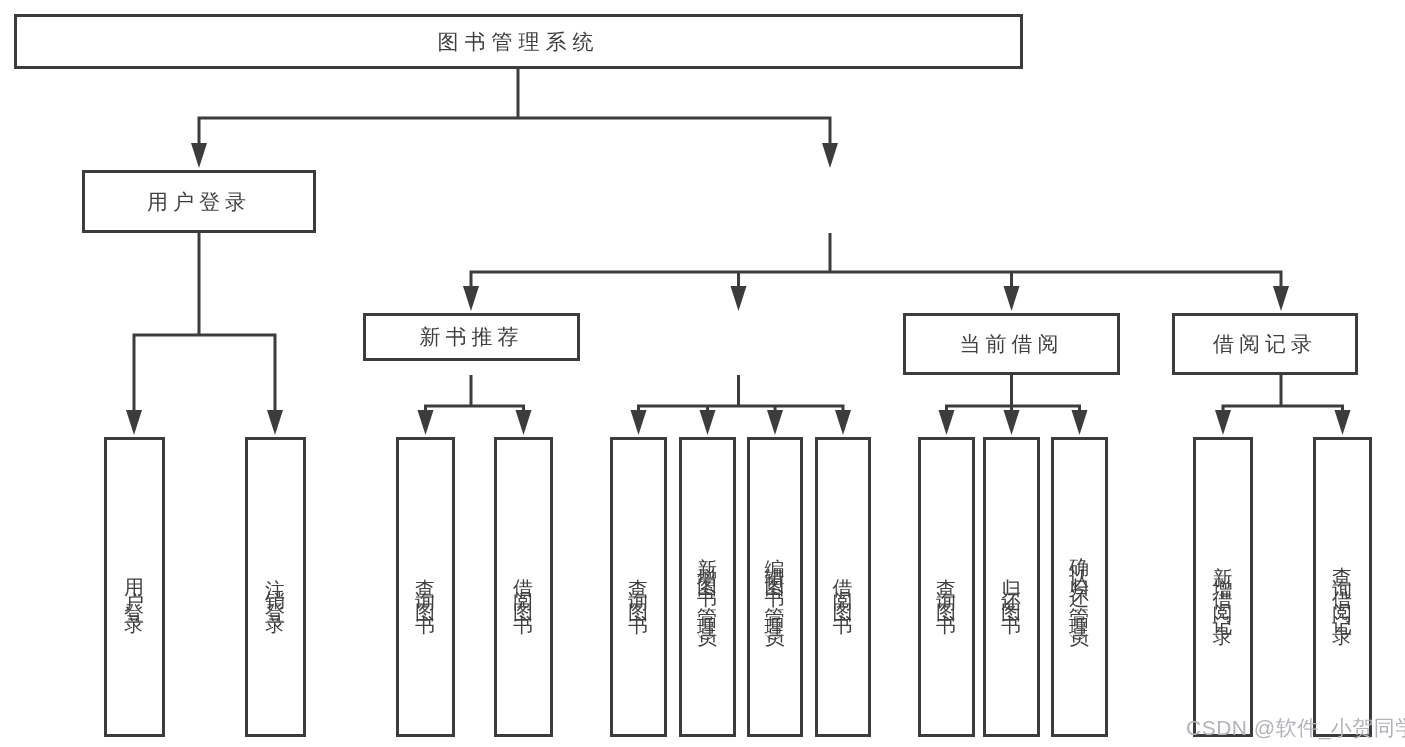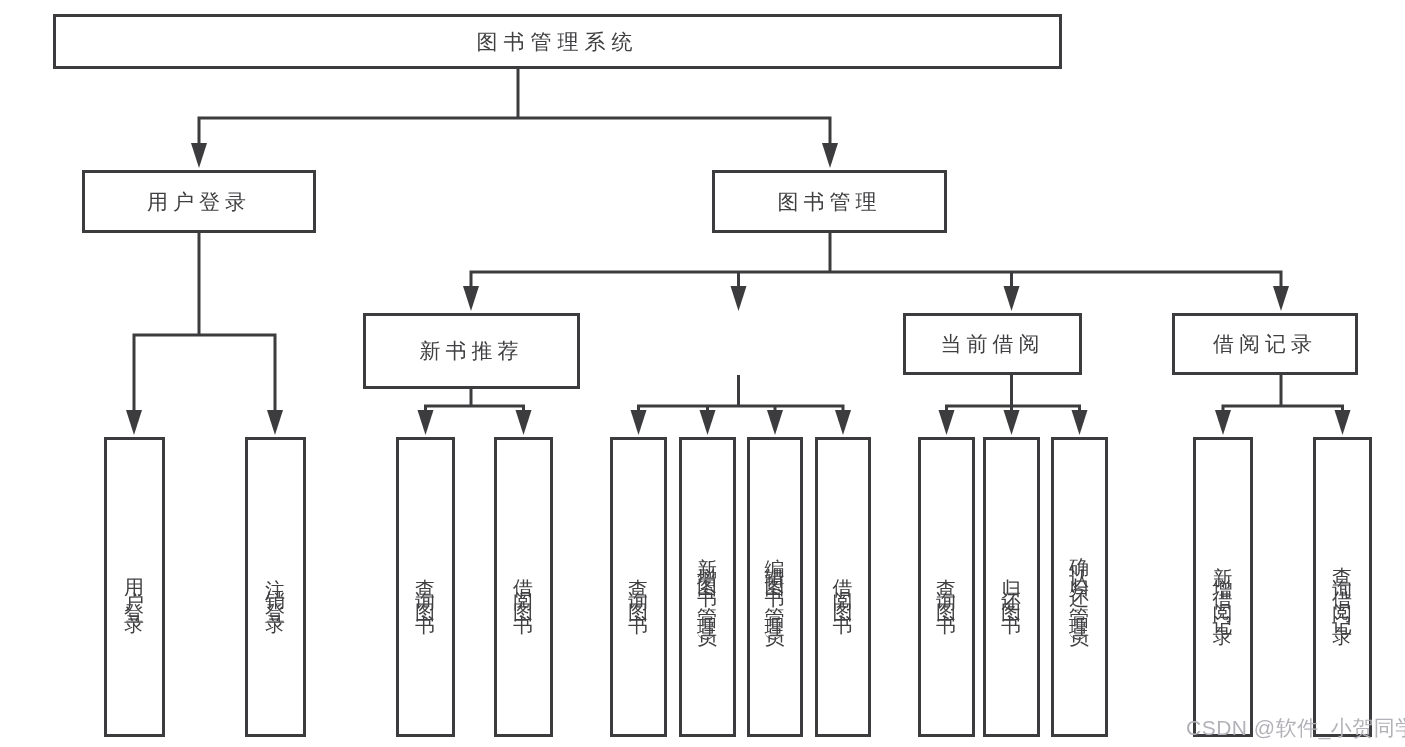--- a/index.html
+++ b/index.html
@@ -23,21 +23,20 @@
     z-index:2;
   }
   .node.h{
     font-size:21px;
     letter-spacing:5px;
     white-space:nowrap;
   }
   .node.root{
     font-size:21px;
     letter-spacing:6px;
-    margin-left:39px;
   }
   .node.v .vtext{
     writing-mode:vertical-rl;
     text-orientation:mixed;
     font-size:20px;
     letter-spacing:12px;
     line-height:1;
   }
   .node.v .vtext.long{
     letter-spacing:10px;
@@ -112,24 +111,23 @@
       <polygon points="1071.5,410 1087.5,410 1079.5,435"></polygon>
 
       <polygon points="1215,410 1231,410 1223,435"></polygon>
       <polygon points="1334.5,410 1350.5,410 1342.5,435"></polygon>
     </g>
   </svg>
 
   <div class="node h root" style="left:14px;top:14px;width:1009px;height:55px;">图书管理系统</div>
 
   <div class="node h" style="left:82px;top:170px;width:234px;height:63px;">用户登录</div>
-  <div class="node h" style="left:712px;top:170px;width:235px;height:63px;">图书管理</div>
 
-  <div class="node h" style="left:363px;top:313px;width:217px;height:76px;">新书推荐</div>
-  <div class="node h" style="left:903px;top:313px;width:179px;height:62px;">当前借阅</div>
+  <div class="node h" style="left:363px;top:313px;width:217px;height:48px;">新书推荐</div>
+  <div class="node h" style="left:903px;top:313px;width:217px;height:62px;">当前借阅</div>
   <div class="node h" style="left:1172px;top:313px;width:186px;height:62px;">借阅记录</div>
 
   <div class="node v" style="left:104px;top:437px;width:61px;height:300px;">
     <span class="vtext">用户登录</span>
   </div>
   <div class="node v" style="left:245px;top:437px;width:61px;height:300px;">
     <span class="vtext">注销登录</span>
   </div>
 
   <div class="node v" style="left:396px;top:437px;width:59px;height:300px;">

